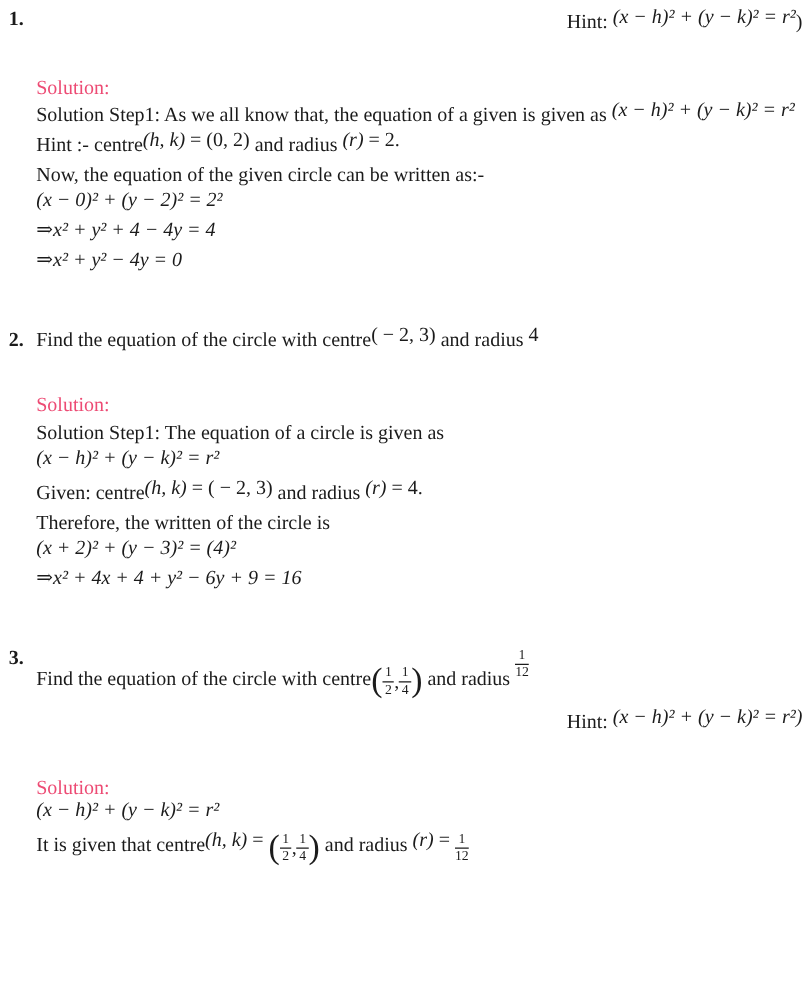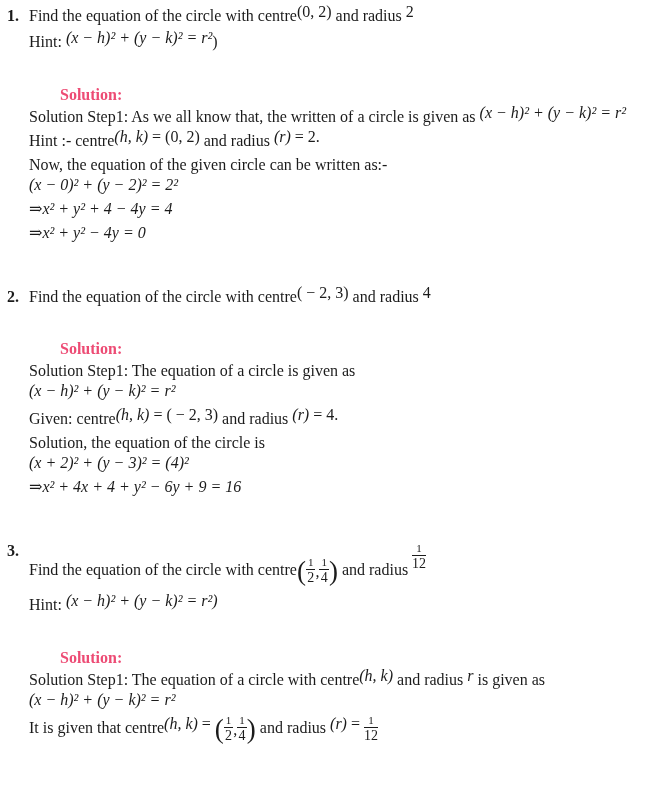--- a/index.html
+++ b/index.html
@@ -7,76 +7,74 @@
     width:646px;height:791px;box-sizing:border-box;
     padding:4px 4px 0 7px;overflow:hidden;background:#ffffff;
     font-family:"Liberation Serif","DejaVu Serif",serif;
     color:#1b1b1b;font-size:16px;
   }
   .q-block{margin-bottom:36px;}
   .q-row{display:flex;align-items:flex-start;}
   .q-num{width:22px;flex:0 0 22px;font-weight:bold;line-height:24px;}
   .q-content{flex:1;min-width:0;}
   .line{line-height:24px;white-space:nowrap;}
-  .hint-line{line-height:27px;}
+  .hint-line{line-height:27px;text-align:right;}
   .tall{padding-top:6px;padding-bottom:4px;}
-  .sol-label{font-weight:bold;margin-top:30px;line-height:20px;margin-left:31px;}
+  .sol-label{font-weight:normal;margin-top:30px;line-height:20px;}
   .seg-p{font-style:normal;}
   .seg-m{font-style:italic;position:relative;top:-4px;}
   .seg-mu{font-style:normal;position:relative;top:-4px;}
   .seg-bp{font-size:27px;line-height:0;position:relative;top:-1px;vertical-align:-6px;}
   .seg-fc{position:relative;top:2px;}
   .frac{display:inline-block;text-align:center;line-height:1;vertical-align:-9px;position:relative;top:-2px;}
   .frac .fnum{display:block;font-size:11px;border-bottom:1px solid #1b1b1b;padding:0 2px 1px;}
-  .frac .fden{display:block;font-size:14px;padding-top:1px;}
+  .frac .fden{display:block;font-size:11px;padding-top:1px;}
   .frac.raised{vertical-align:5px;}
 </style>
 </head>
 <body>
 
 <div class="page">
   <div>
       <div class="q-block">
         <div class="q-row">
           <div class="q-num">1.</div>
           <div class="q-content">
-            <div class="line"><span class="seg-p">Find the equation of the circle with centre</span><span class="seg-mu">(0, 2)</span><span class="seg-p"> and radius </span><span class="seg-mu">2</span></div>
             <div class="line hint-line"><span class="seg-p">Hint: </span><span class="seg-m">(x − h)² + (y − k)² = r²</span><span class="seg-p">)</span></div>
             <div class="sol-label" style="color: rgb(237, 75, 116);">Solution:</div>
-            <div class="line"><span class="seg-p">Solution Step1: As we all know that, the written of a circle is given as </span><span class="seg-m">(x − h)² + (y − k)² = r²</span></div>
+            <div class="line"><span class="seg-p">Solution Step1: As we all know that, the equation of a given is given as </span><span class="seg-m">(x − h)² + (y − k)² = r²</span></div>
             <div class="line"><span class="seg-p">Hint :- centre</span><span class="seg-m">(h, k)</span><span class="seg-mu"> = (0, 2)</span><span class="seg-p"> and radius </span><span class="seg-m">(r)</span><span class="seg-mu"> = 2.</span></div>
             <div class="line"><span class="seg-p">Now, the equation of the given circle can be written as:-</span></div>
             <div class="line"><span class="seg-m">(x − 0)² + (y − 2)² = 2²</span></div>
             <div class="line"><span class="seg-m">⇒x² + y² + 4 − 4y = 4</span></div>
             <div class="line"><span class="seg-m">⇒x² + y² − 4y = 0</span></div>
           </div>
         </div>
       </div>
       <div class="q-block">
         <div class="q-row">
           <div class="q-num">2.</div>
           <div class="q-content">
             <div class="line"><span class="seg-p">Find the equation of the circle with centre</span><span class="seg-mu">( − 2, 3)</span><span class="seg-p"> and radius </span><span class="seg-mu">4</span></div>
             <div class="sol-label" style="color: rgb(237, 75, 116);">Solution:</div>
             <div class="line"><span class="seg-p">Solution Step1: The equation of a circle is given as</span></div>
             <div class="line"><span class="seg-m">(x − h)² + (y − k)² = r²</span></div>
             <div class="line"><span class="seg-p">Given: centre</span><span class="seg-m">(h, k)</span><span class="seg-mu"> = ( − 2, 3)</span><span class="seg-p"> and radius </span><span class="seg-m">(r)</span><span class="seg-mu"> = 4.</span></div>
-            <div class="line"><span class="seg-p">Solution, the equation of the circle is</span></div>
+            <div class="line"><span class="seg-p">Therefore, the written of the circle is</span></div>
             <div class="line"><span class="seg-m">(x + 2)² + (y − 3)² = (4)²</span></div>
             <div class="line"><span class="seg-m">⇒x² + 4x + 4 + y² − 6y + 9 = 16</span></div>
           </div>
         </div>
       </div>
       <div class="q-block">
         <div class="q-row">
           <div class="q-num">3.</div>
           <div class="q-content">
             <div class="line tall"><span class="seg-p">Find the equation of the circle with centre</span><span class="seg-bp">(</span><span class="frac"><span class="fnum">1</span><span class="fden">2</span></span><span class="seg-fc">,</span><span class="frac"><span class="fnum">1</span><span class="fden">4</span></span><span class="seg-bp">)</span><span class="seg-p"> and radius </span><span class="frac raised"><span class="fnum">1</span><span class="fden">12</span></span></div>
             <div class="line hint-line"><span class="seg-p">Hint: </span><span class="seg-m">(x − h)² + (y − k)² = r²)</span></div>
             <div class="sol-label" style="color: rgb(237, 75, 116);">Solution:</div>
-            <div class="line"><span class="seg-p">Solution Step1: The equation of a circle with centre</span><span class="seg-m">(h, k)</span><span class="seg-p"> and radius </span><span class="seg-m">r</span><span class="seg-p"> is given as</span></div>
             <div class="line"><span class="seg-m">(x − h)² + (y − k)² = r²</span></div>
             <div class="line"><span class="seg-p">It is given that centre</span><span class="seg-m">(h, k)</span><span class="seg-mu"> = </span><span class="seg-bp">(</span><span class="frac"><span class="fnum">1</span><span class="fden">2</span></span><span class="seg-fc">,</span><span class="frac"><span class="fnum">1</span><span class="fden">4</span></span><span class="seg-bp">)</span><span class="seg-p"> and radius </span><span class="seg-m">(r)</span><span class="seg-mu"> = </span><span class="frac"><span class="fnum">1</span><span class="fden">12</span></span></div>
           </div>
         </div>
       </div>
     </div>
 </div>
 
 </body></html>

